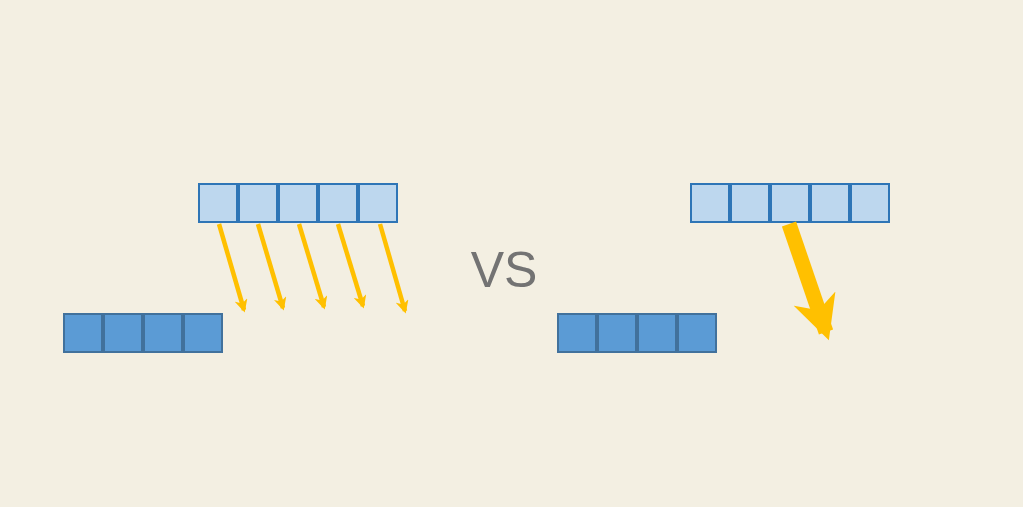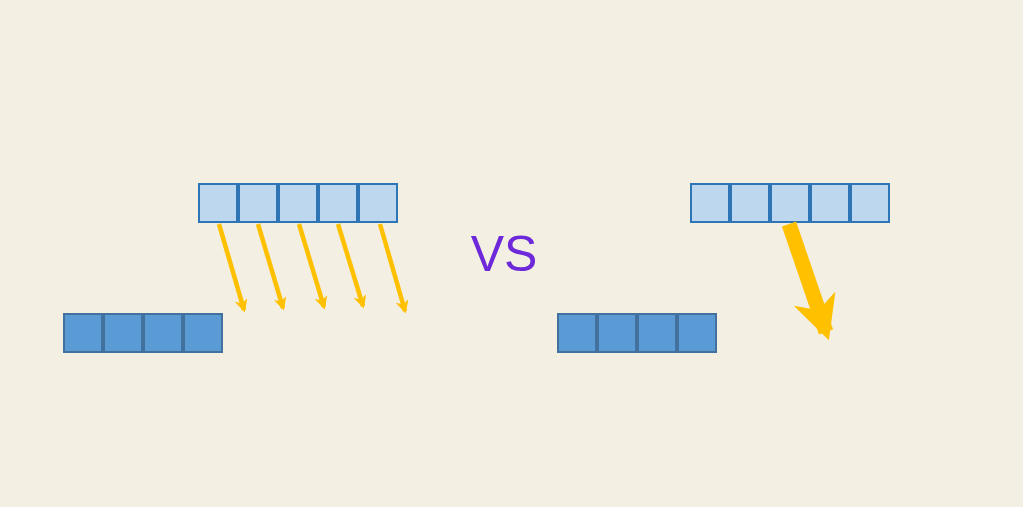--- a/index.html
+++ b/index.html
@@ -87,15 +87,15 @@
         <line x1="258" y1="224" x2="283" y2="308" stroke="#FFC000" stroke-width="4.5" marker-end="url(#head-small)"></line>
         <line x1="299" y1="224" x2="324" y2="307" stroke="#FFC000" stroke-width="4.5" marker-end="url(#head-small)"></line>
         <line x1="338" y1="224" x2="363" y2="306" stroke="#FFC000" stroke-width="4.5" marker-end="url(#head-small)"></line>
         <line x1="380" y1="224" x2="405" y2="311" stroke="#FFC000" stroke-width="4.5" marker-end="url(#head-small)"></line>
       </g>
     <g id="big-arrow-group">
         <line x1="789" y1="224" x2="826" y2="332" stroke="#FFC000" stroke-width="15" marker-end="url(#head-big)"></line>
       </g>
   </svg>
 
-  <div id="vs-label" style="color: #6d28d9;">VS</div>
+  <div id="vs-label" style="color: #737373; margin-top: 16px;">VS</div>
 
 </div>
 
 </body></html>

